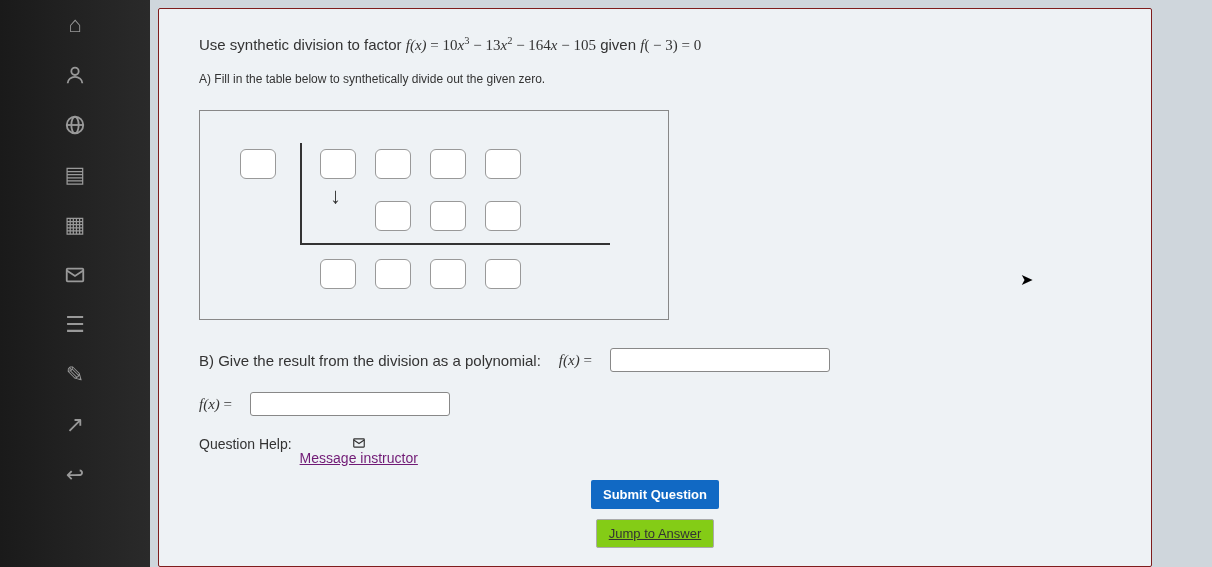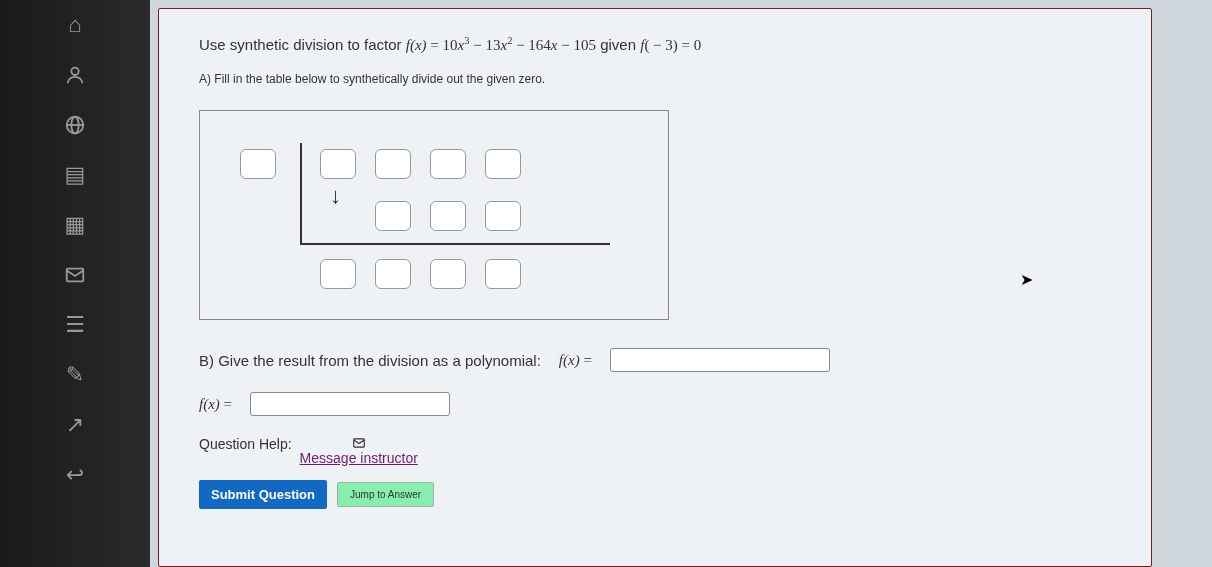--- a/index.html
+++ b/index.html
@@ -127,39 +127,40 @@
     gap: 8px;
   }
   .help-link {
     color: #701a75;
     text-decoration: underline;
     cursor: pointer;
     display: inline-flex;
     align-items: center;
     flex-direction: column;
   }
-  .btn-row { display: flex; gap: 10px; align-items: center; }
+  .btn-row { display: flex; gap: 10px; align-items: center; flex-direction: column; }
   .submit-btn {
     background: #1169c4;
     color: #fff;
     border: none;
     padding: 7px 12px;
     font-size: 13px;
     font-weight: bold;
     cursor: pointer;
     border-radius: 2px;
   }
   .jump-btn {
-    background: #86efac;
+    background: #84cc16;
     color: #333;
     border: 1px solid #aaa;
     padding: 6px 12px;
-    font-size: 10px;
+    font-size: 13px;
     cursor: pointer;
     border-radius: 2px;
+    text-decoration: underline;
   }
   .cursor {
     position: absolute;
     left: 870px;
     top: 270px;
     font-size: 16px;
     color: #000;
     pointer-events: none;
   }
 </style>

